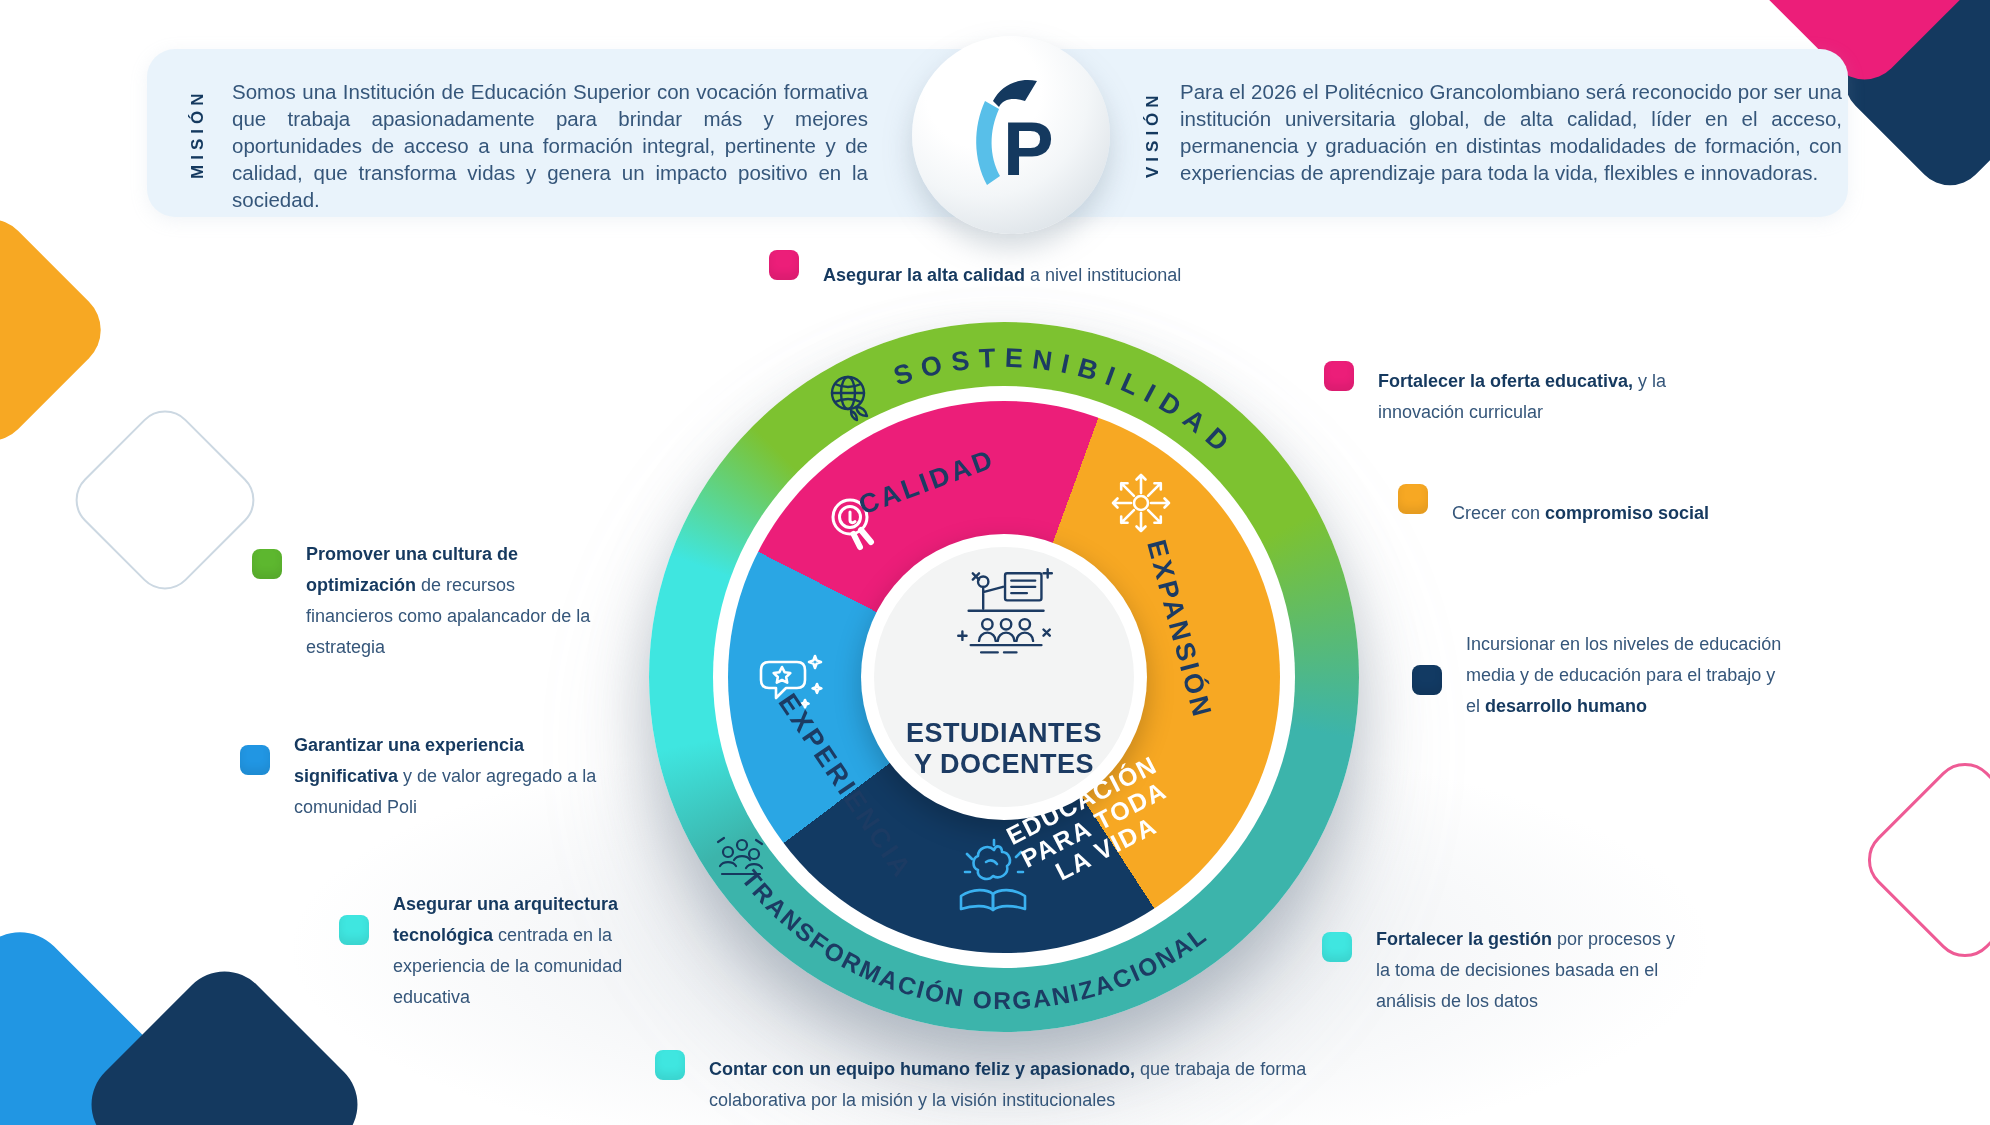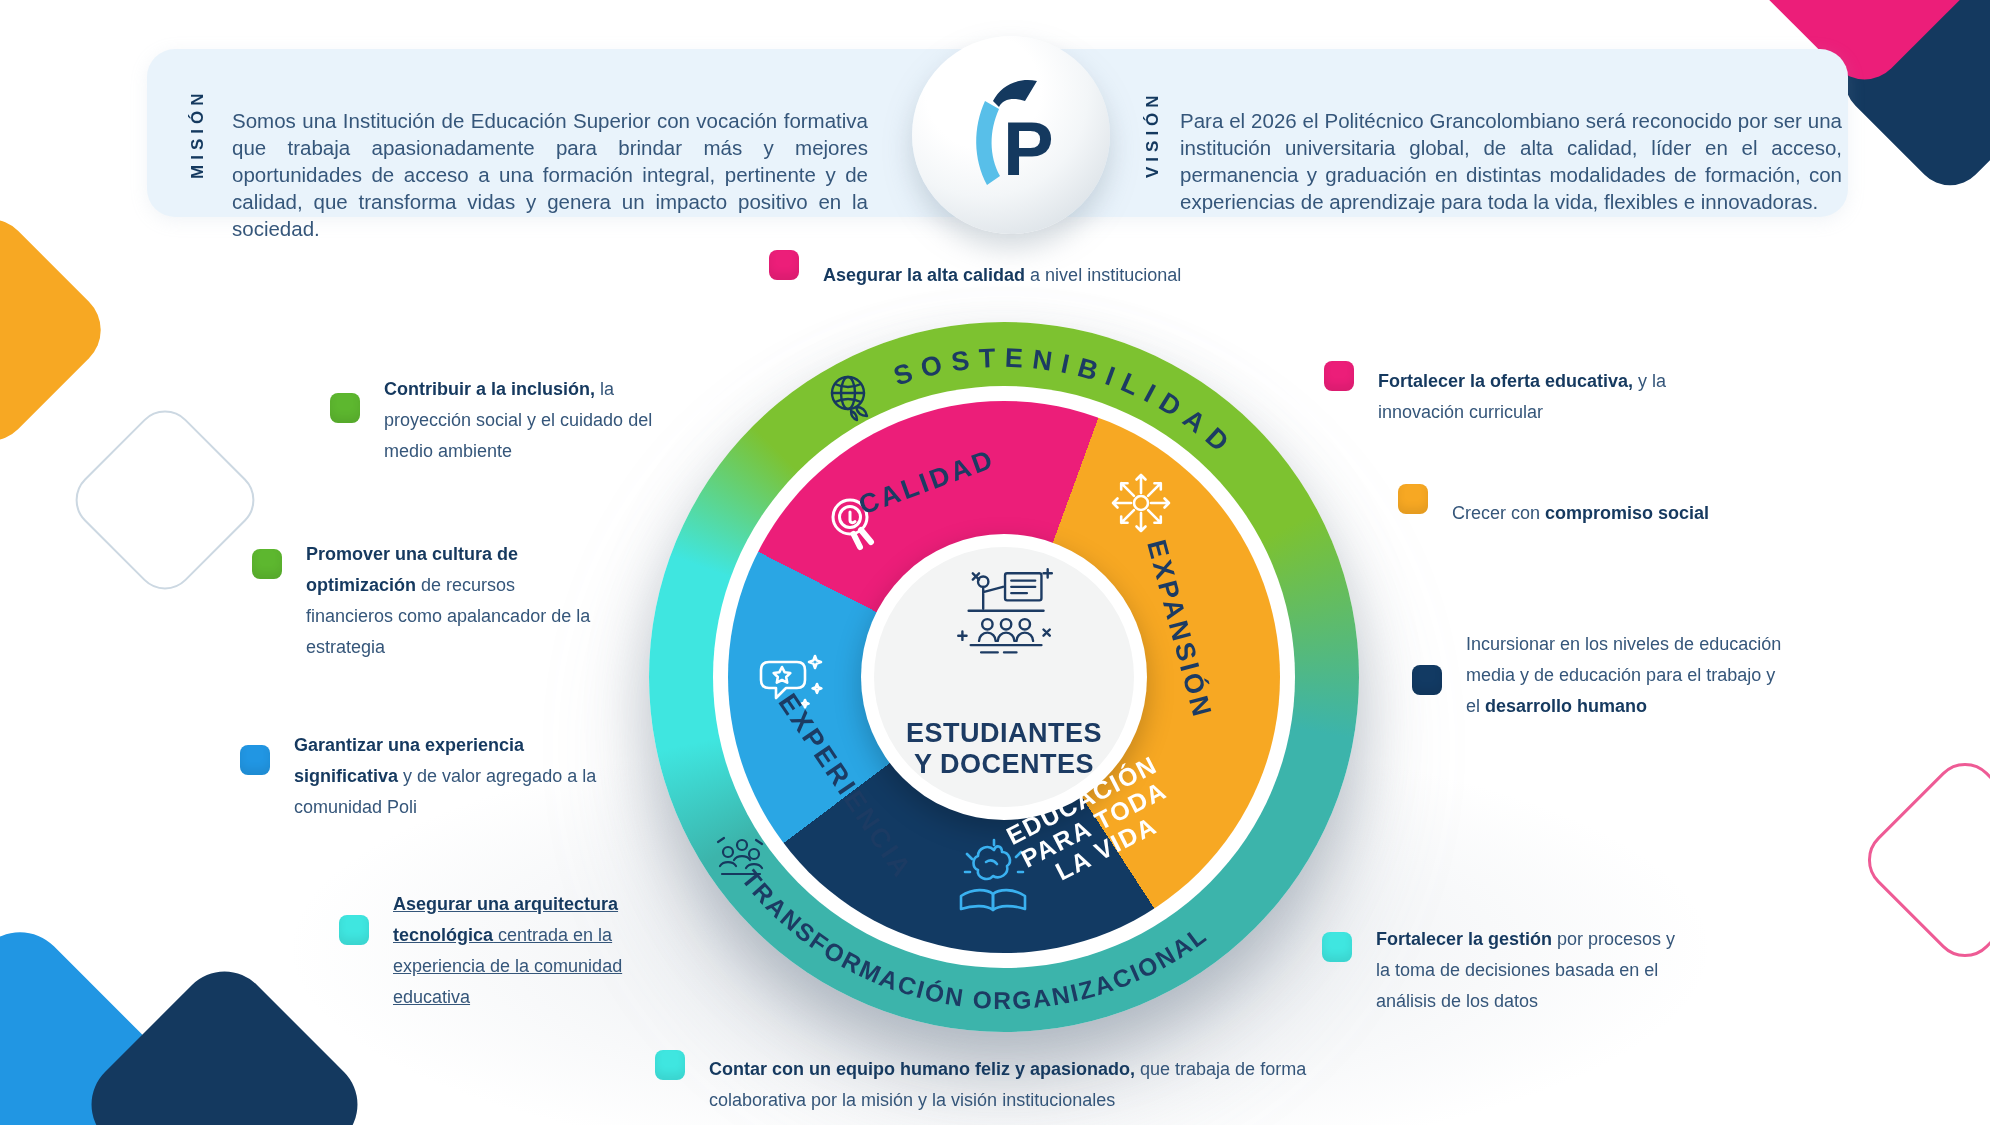--- a/index.html
+++ b/index.html
@@ -17,37 +17,37 @@
   .dec-bl-blue{width:230px;height:230px;border-radius:48px;background:#2196e3;left:-95px;top:960px;}
   .dec-bl-navy{width:215px;height:215px;border-radius:46px;background:#14395f;left:117px;top:997px;}
   .dec-br-outline{width:150px;height:150px;border-radius:32px;border:3px solid #ee5b95;left:1887px;top:782px;background:transparent;}
   
   .banner{position:absolute;left:147px;top:49px;width:1701px;height:168px;background:#e9f3fb;
           border-radius:28px;box-shadow:0 4px 18px rgba(160,180,200,.15);}
   .vlabel{position:absolute;writing-mode:vertical-rl;transform:rotate(180deg);
           font-weight:bold;font-size:17px;letter-spacing:5px;color:#14395f;height:120px;text-align:center;}
   .mision-label{left:188px;top:74px;}
   .vision-label{left:1143px;top:74px;}
-  .btext{position:absolute;font-size:20.5px;line-height:27px;text-align:justify;color:#35567a;margin-top:29px;}
+  .btext{position:absolute;font-size:20.5px;line-height:27px;text-align:justify;color:#35567a;}
   .mision-text{left:232px;top:78px;width:636px;}
   .vision-text{left:1180px;top:78px;width:662px;}
   
   .sphere{position:absolute;left:912px;top:36px;width:198px;height:198px;border-radius:50%;
     background:radial-gradient(circle at 36% 28%,#ffffff 0 30%,#f3f6f8 55%,#dde3e8 82%,#cdd4da 100%);
     box-shadow:0 14px 28px rgba(130,145,160,.35);display:flex;align-items:center;justify-content:center;}
   
   .goal{position:absolute;display:flex;gap:12px;}
   .sq{width:30px;height:30px;border-radius:8px;flex:0 0 30px;box-shadow:inset 0 -6px 8px rgba(0,0,0,.08);}
   .goal p{margin:12px;font-size:18px;line-height:31px;color:#35567a;}
   .goal b{color:#15395f;}
   .g0{left:769px;top:248px;}  .g0 .sq{margin-top:2px;}  .g0 p{width:480px;}
   .g1{left:330px;top:362px;}  .g1 .sq{margin-top:31px;} .g1 p{width:300px;}
   .g2{left:252px;top:527px;}  .g2 .sq{margin-top:22px;} .g2 p{width:285px;}
   .g3{left:240px;top:718px;}  .g3 .sq{margin-top:27px;} .g3 p{width:315px;}
-  .g4{left:339px;top:877px;}  .g4 .sq{margin-top:38px;} .g4 p{width:300px;text-decoration:underline;}
+  .g4{left:339px;top:877px;}  .g4 .sq{margin-top:38px;} .g4 p{width:300px;}
   .g5{left:655px;top:1042px;} .g5 .sq{margin-top:8px;}  .g5 p{width:650px;}
   .g6{left:1324px;top:354px;} .g6 .sq{margin-top:7px;}  .g6 p{width:310px;}
   .g7{left:1398px;top:486px;} .g7 .sq{margin-top:-2px;} .g7 p{width:400px;}
   .g8{left:1412px;top:617px;} .g8 .sq{margin-top:48px;} .g8 p{width:320px;}
   .g9{left:1398px;top:780px;} .g9 .sq{margin-top:3px;}  .g9 p{width:260px;}
   .g10{left:1322px;top:912px;}.g10 .sq{margin-top:20px;}.g10 p{width:310px;}
   
   .wheel{position:absolute;left:649px;top:322px;width:710px;height:710px;}
   .ring{position:absolute;inset:0;border-radius:50%;
     background:conic-gradient(from 0deg,
@@ -211,24 +211,20 @@
     <div class="center-text">
       <div>ESTUDIANTES</div>
       <div>Y DOCENTES</div>
     </div>
   </div>
 
   <div class="goal g0">
     <span class="sq" style="background: rgb(236, 30, 121);"></span>
     <p><span></span><b>Asegurar la alta calidad</b><span> a nivel institucional</span></p>
   </div>
-  <div class="goal g1">
-    <span class="sq" style="background: rgb(93, 183, 47);"></span>
-    <p><span></span><b>Contribuir a la inclusión,</b><span> la proyección social y el cuidado del medio ambiente</span></p>
-  </div>
   <div class="goal g2">
     <span class="sq" style="background: rgb(93, 183, 47);"></span>
     <p><span></span><b>Promover una cultura de optimización</b><span> de recursos financieros como apalancador de la estrategia</span></p>
   </div>
   <div class="goal g3">
     <span class="sq" style="background: rgb(33, 150, 227);"></span>
     <p><span></span><b>Garantizar una experiencia significativa</b><span> y de valor agregado a la comunidad Poli</span></p>
   </div>
   <div class="goal g4">
     <span class="sq" style="background: rgb(63, 230, 224);"></span>

